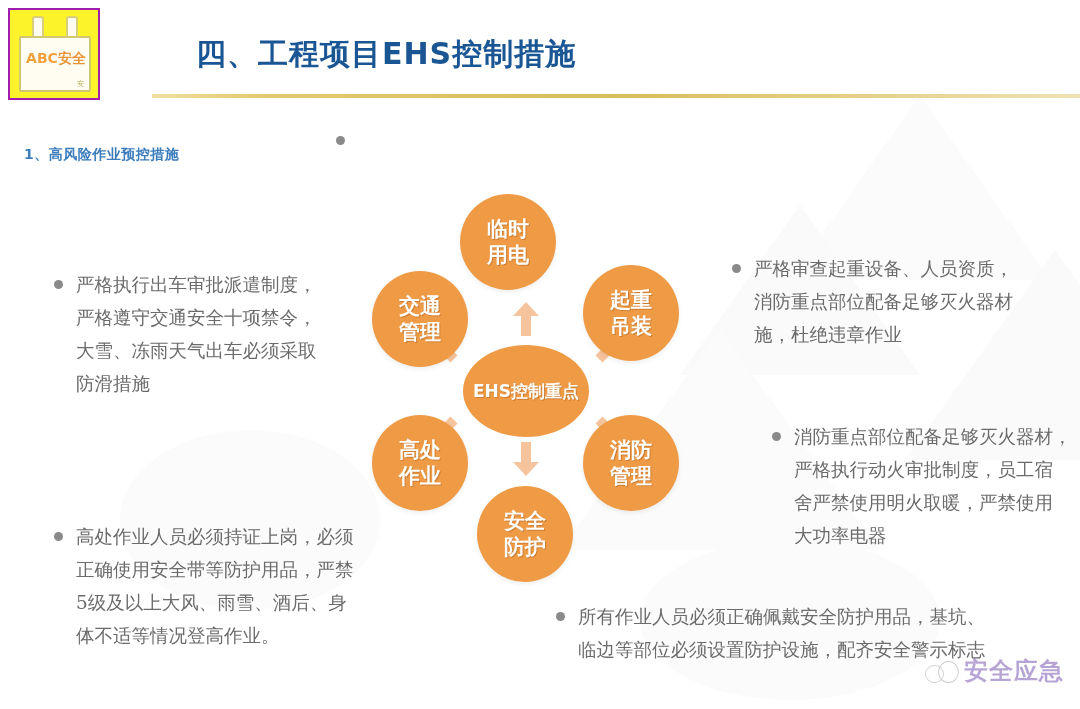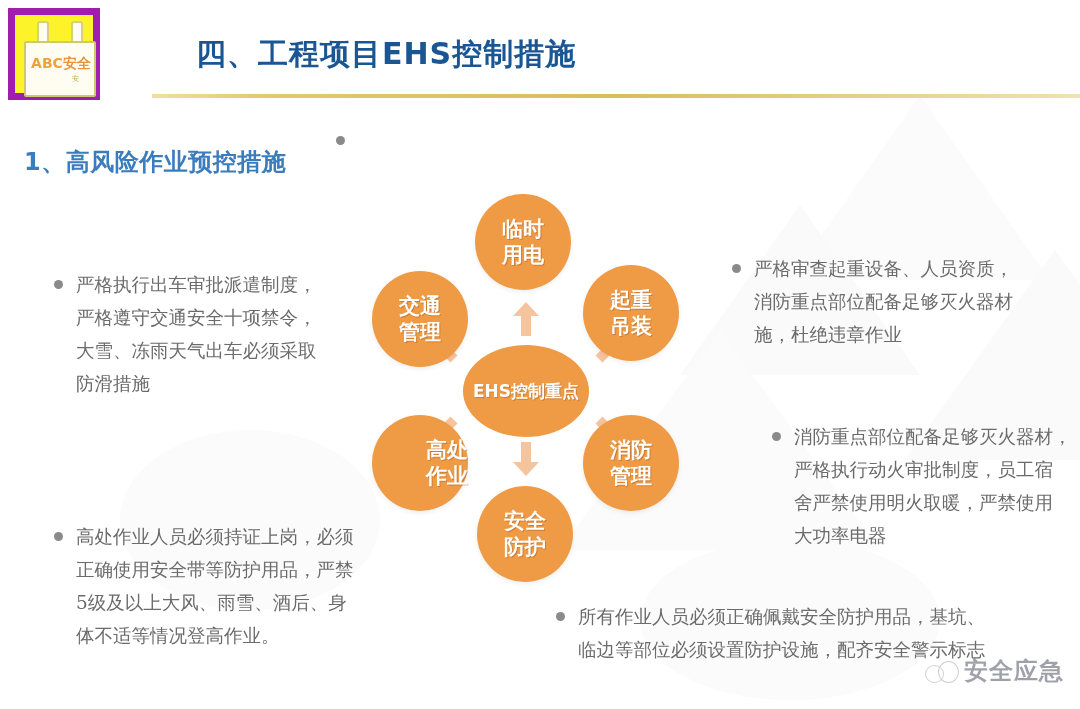--- a/index.html
+++ b/index.html
@@ -41,21 +41,21 @@
   }
   .blob-1{left:120px;top:430px;width:260px;height:180px;}
   .blob-2{left:640px;top:540px;width:300px;height:160px;}
 
   
   .header{position:absolute;left:0;top:0;width:1080px;height:108px;z-index:5;}
 
   .logo-box{
     position:absolute;left:8px;top:8px;width:92px;height:92px;
     background:#fdf32a;
-    border:7px solid #a21caf;
+    border:2px solid #a21caf;
     box-sizing:border-box;
   }
   .logo-inner{
     position:absolute;left:9px;top:26px;width:72px;height:56px;
     background:#fffdf2;border:2px solid #cfc86e;box-sizing:border-box;
     border-radius:2px;
   }
   .logo-hand{
     position:absolute;width:12px;height:26px;background:#fffdf2;
     border:2px solid #d9cf7a;border-radius:3px;box-sizing:border-box;top:6px;
@@ -80,21 +80,21 @@
     white-space:nowrap;
   }
   .title-rule{
     position:absolute;left:152px;top:94px;width:928px;height:4px;
     background:linear-gradient(90deg,#f0dfa0 0%,#e3c96e 12%,#d9bd5a 50%,#efe2b4 100%);
   }
 
   
   .sec-head{
     position:absolute;left:24px;top:146px;
-    font-size:24px;font-weight:bold;color:#3b7cbd;
+    font-size:14px;font-weight:bold;color:#3b7cbd;
     letter-spacing:0.5px;white-space:nowrap;z-index:6;
   }
 
   
   .bullet{position:absolute;z-index:6;display:flex;}
   .dot{
     flex:0 0 auto;width:9px;height:9px;border-radius:50%;
     background:#8a8a8a;margin-top:12px;margin-right:13px;
   }
   .btxt{
@@ -117,24 +117,24 @@
     position:absolute;border-radius:50%;
     background:#ef9a45;
     display:flex;flex-direction:column;align-items:center;justify-content:center;
     color:#ffffff;font-weight:bold;font-size:21px;line-height:26px;
     text-align:center;
     text-shadow:1px 1px 0 rgba(120,60,10,0.30);
     box-shadow:0 2px 5px rgba(0,0,0,0.07);
   }
   .node span{display:block;}
 
-  .n-top   {left:125px;top:4px;  width:96px;height:96px;}
+  .n-top   {left:110px;top:4px;  width:96px;height:96px;}
   .n-tl    {left:22px; top:81px; width:96px;height:96px;}
   .n-tr    {left:233px;top:75px; width:96px;height:96px;}
-  .n-bl    {left:22px; top:225px;width:96px;height:96px;align-items:flex-end;}
+  .n-bl    {left:22px; top:225px;width:96px;height:96px;}
   .n-br    {left:233px;top:225px;width:96px;height:96px;}
   .n-bot   {left:127px;top:296px;width:96px;height:96px;}
 
   .core{
     position:absolute;left:113px;top:155px;width:126px;height:92px;
     border-radius:50%;
     background:#ef9a45;
     display:flex;flex-direction:row;align-items:center;justify-content:center;
     color:#ffffff;font-weight:bold;font-size:17px;line-height:24px;text-align:center;
     text-shadow:1px 1px 0 rgba(120,60,10,0.30);
@@ -166,21 +166,21 @@
   }
   .wm-logo{
     width:34px;height:26px;margin-right:5px;position:relative;
   }
   .wm-logo .c1,.wm-logo .c2{
     position:absolute;border:1.5px solid #8d8d8d;border-radius:50%;background:transparent;
   }
   .wm-logo .c1{left:0;top:7px;width:17px;height:16px;}
   .wm-logo .c2{left:13px;top:3px;width:19px;height:20px;}
   .wm-text{
-    font-size:24px;font-weight:bold;color:#0f172a;
+    font-size:24px;font-weight:bold;color:#4c1d95;
     font-family:"DejaVu Serif","Liberation Serif",serif;
     letter-spacing:1px;
   }
 </style>
 </head>
 <body>
 
 <div class="bg-layer">
   <div class="mtn mtn-a"></div>
   <div class="mtn mtn-b"></div>

